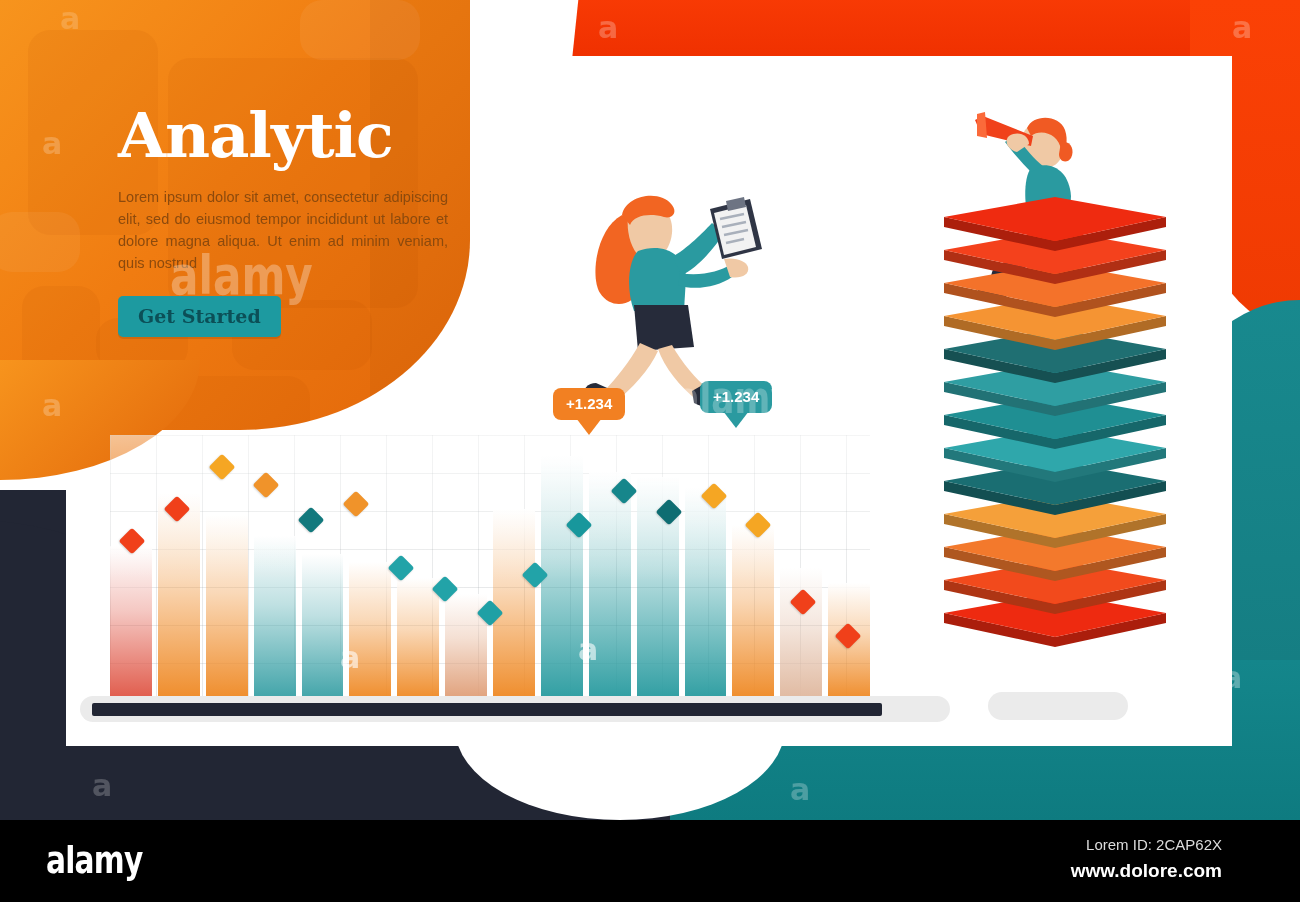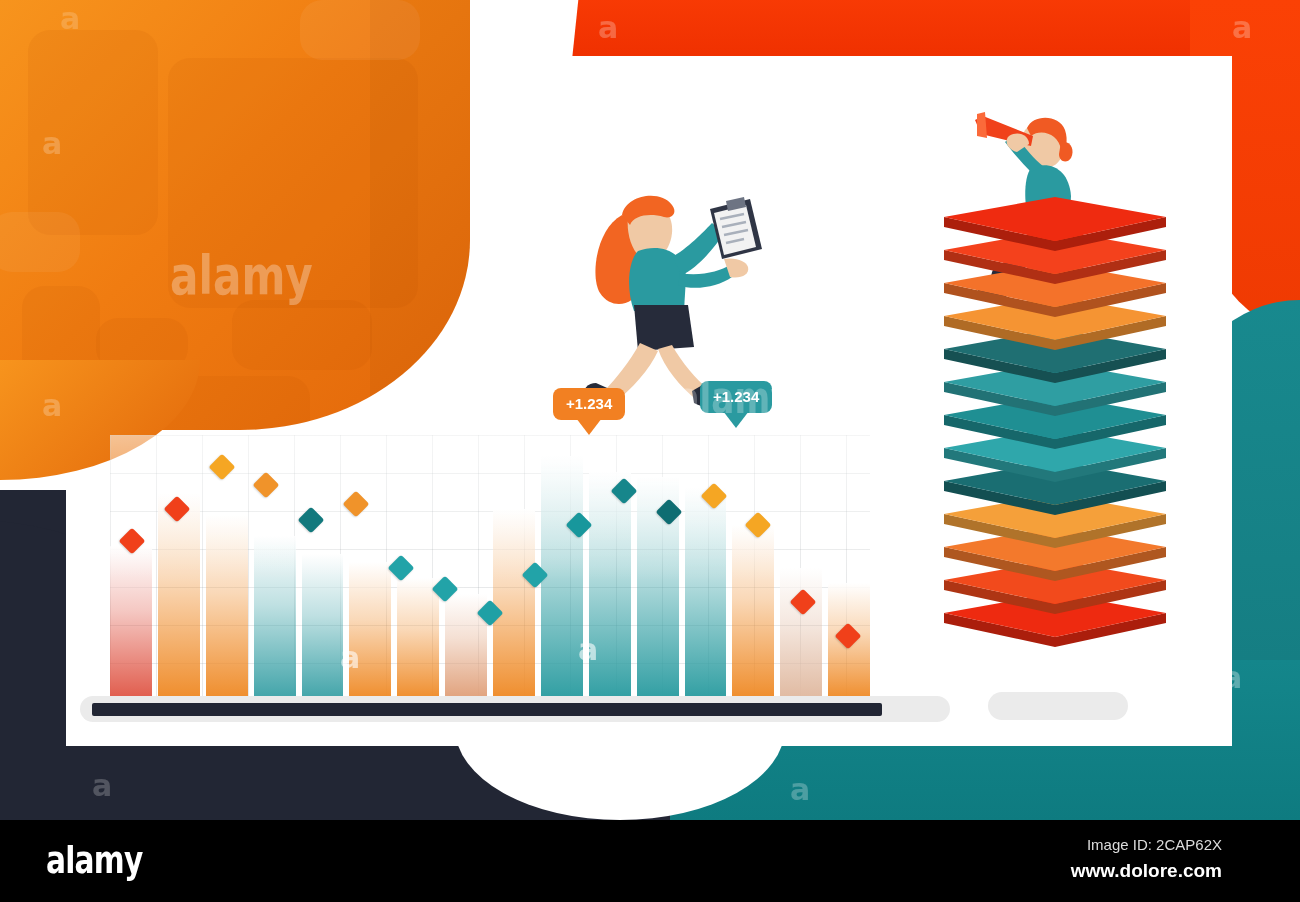--- a/index.html
+++ b/index.html
@@ -167,20 +167,25 @@
     <div class="pat" style="left:168px;top:58px;width:250px;height:250px;"></div>
     <div class="pat o" style="left:-10px;top:212px;width:90px;height:60px;"></div>
     <div class="pat" style="left:22px;top:286px;width:78px;height:150px;"></div>
     <div class="pat" style="left:96px;top:318px;width:92px;height:52px;"></div>
     <div class="pat" style="left:232px;top:300px;width:140px;height:70px;"></div>
     <div class="pat" style="left:110px;top:376px;width:200px;height:70px;"></div>
     <div class="pat o" style="left:300px;top:0px;width:120px;height:60px;"></div>
   </div>
   <div class="card-left-cut"></div>
 
+  <div class="hero">
+    <h1>Analytic</h1>
+    <p>Lorem ipsum dolor sit amet, consectetur adipiscing elit, sed do eiusmod tempor incididunt ut labore et dolore magna aliqua. Ut enim ad minim veniam, quis nostrud</p>
+    <button class="cta">Get Started</button>
+  </div>
 
   <div class="chart">
     <div class="grid"></div>
     <div class="bars" id="bars">
         <div class="bar" style="height: 153.7px; background: linear-gradient(rgba(255, 255, 255, 0.92) 0%, rgba(224, 90, 74, 0.333) 42%, rgb(224, 90, 74) 100%);"></div>
         <div class="bar" style="height: 206.7px; background: linear-gradient(rgba(255, 255, 255, 0.92) 0%, rgba(239, 140, 42, 0.333) 42%, rgb(239, 140, 42) 100%);"></div>
         <div class="bar" style="height: 185.5px; background: linear-gradient(rgba(255, 255, 255, 0.92) 0%, rgba(239, 140, 42, 0.333) 42%, rgb(239, 140, 42) 100%);"></div>
         <div class="bar" style="height: 164.3px; background: linear-gradient(rgba(255, 255, 255, 0.92) 0%, rgba(63, 163, 168, 0.333) 42%, rgb(63, 163, 168) 100%);"></div>
         <div class="bar" style="height: 145.75px; background: linear-gradient(rgba(255, 255, 255, 0.92) 0%, rgba(63, 163, 168, 0.333) 42%, rgb(63, 163, 168) 100%);"></div>
         <div class="bar" style="height: 137.8px; background: linear-gradient(rgba(255, 255, 255, 0.92) 0%, rgba(239, 140, 42, 0.333) 42%, rgb(239, 140, 42) 100%);"></div>
@@ -361,17 +366,17 @@
   <div class="wm" style="left:578px;top:632px;font-size:30px;color:rgba(255,255,255,0.60);">a</div>
   <div class="wm" style="left:660px;top:372px;font-size:44px;color:rgba(255,255,255,0.26);transform:scaleX(0.78);">alamy</div>
   <div class="wm" style="left:1200px;top:390px;font-size:30px;color:rgba(255,255,255,0.44);">a</div>
   <div class="wm" style="left:1222px;top:660px;font-size:30px;color:rgba(255,255,255,0.32);">a</div>
   <div class="wm" style="left:92px;top:768px;font-size:30px;color:rgba(255,255,255,0.22);">a</div>
   <div class="wm" style="left:790px;top:772px;font-size:30px;color:rgba(255,255,255,0.26);">a</div>
   <div class="wm" style="left:60px;top:1px;font-size:30px;color:rgba(255,255,255,0.18);">a</div>
 
   <div class="footer">
     <div class="logo">alamy</div>
-    <div class="imgid">Image ID: 2CAP62X</div>
+    <div class="imgid">Lorem ID: 2CAP62X</div>
     <div class="url">www.dolore.com</div>
   </div>
 
 </div>
 
 </body></html>

